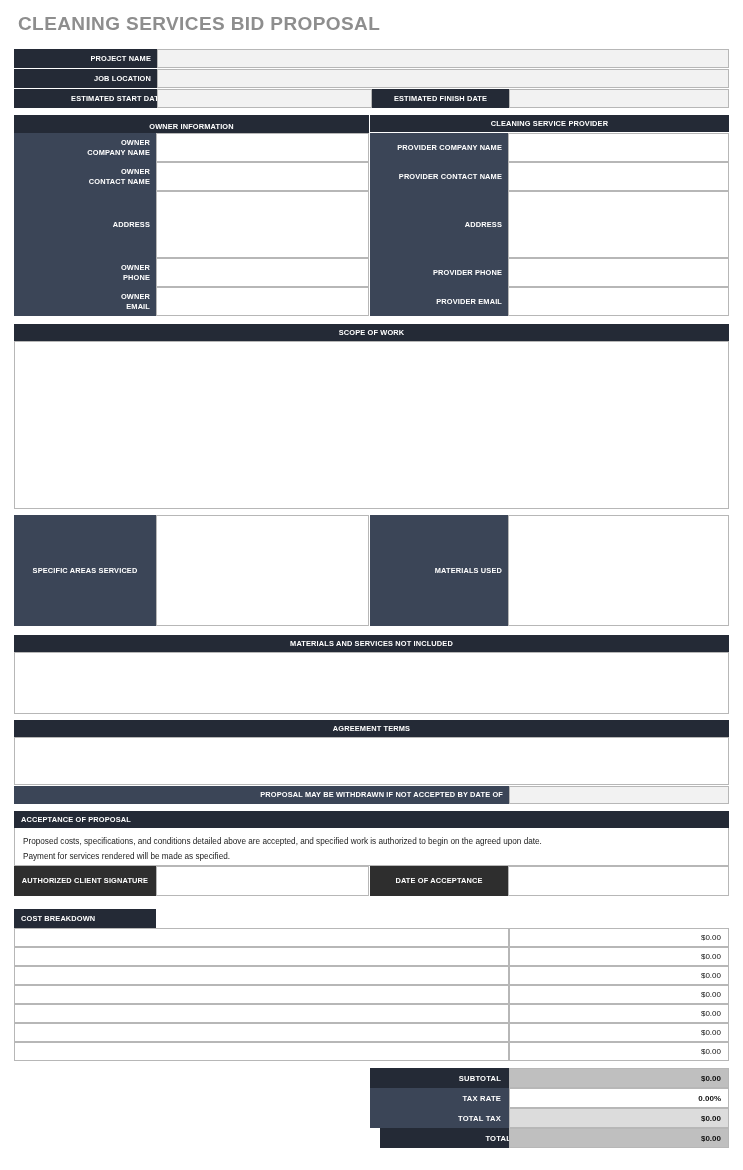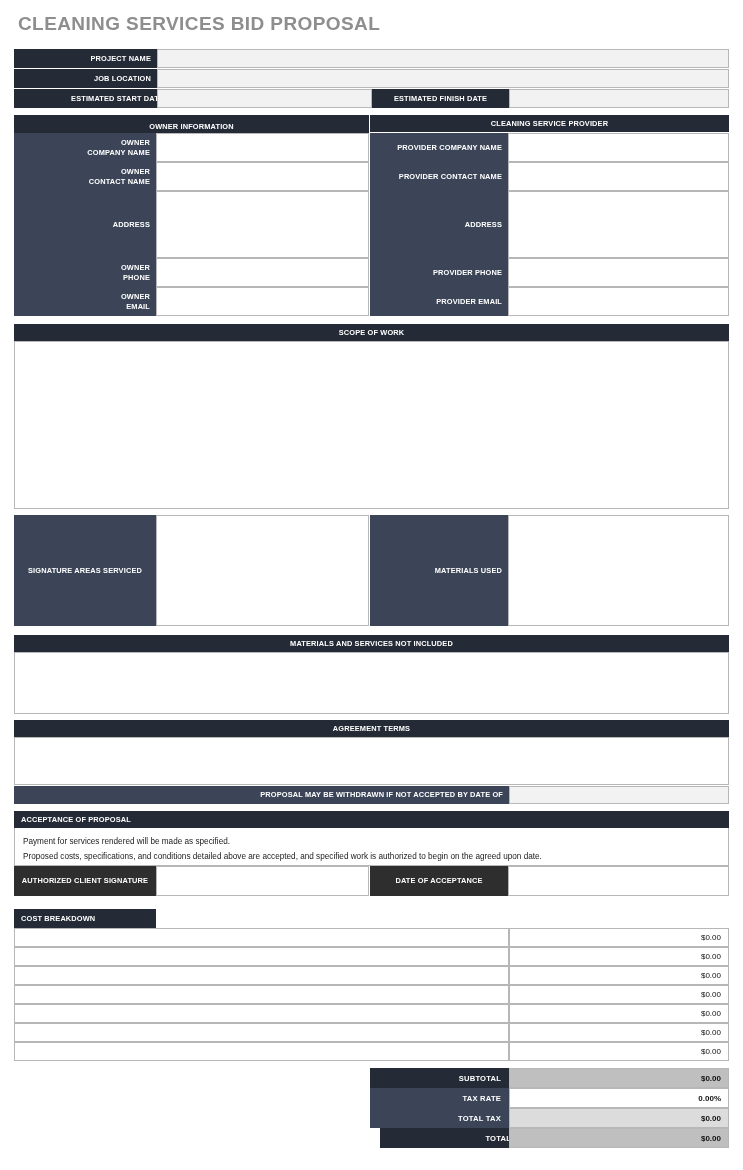--- a/index.html
+++ b/index.html
@@ -174,39 +174,39 @@
 
   <div class="blk lbl-slate lbl-right lbl-mid" style="left:370px; top:258px; width:138px; height:29px;">PROVIDER PHONE</div>
   <div class="blk fld-white" style="left:508px; top:258px; width:221px; height:29px;"></div>
 
   <div class="blk lbl-slate lbl-right lbl-mid" style="left:370px; top:287px; width:138px; height:29px;">PROVIDER EMAIL</div>
   <div class="blk fld-white" style="left:508px; top:287px; width:221px; height:29px;"></div>
 
   <div class="blk band" style="left:14px; top:324px; width:715px; height:17px;">SCOPE OF WORK</div>
   <div class="blk fld-white" style="left:14px; top:341px; width:715px; height:168px;"></div>
 
-  <div class="blk lbl-slate lbl-center lbl-mid" style="left:14px; top:515px; width:142px; height:111px;">SIGNATURE AREAS SERVICED</div>
+  <div class="blk lbl-slate lbl-center lbl-mid" style="left:14px; top:515px; width:142px; height:111px;">SPECIFIC AREAS SERVICED</div>
   <div class="blk fld-white" style="left:156px; top:515px; width:213px; height:111px;"></div>
 
   <div class="blk lbl-slate lbl-right lbl-mid" style="left:370px; top:515px; width:138px; height:111px;">MATERIALS USED</div>
   <div class="blk fld-white" style="left:508px; top:515px; width:221px; height:111px;"></div>
 
   <div class="blk band" style="left:14px; top:635px; width:715px; height:17px;">MATERIALS AND SERVICES NOT INCLUDED</div>
   <div class="blk fld-white" style="left:14px; top:652px; width:715px; height:62px;"></div>
 
   <div class="blk band" style="left:14px; top:720px; width:715px; height:17px;">AGREEMENT TERMS</div>
   <div class="blk fld-white" style="left:14px; top:737px; width:715px; height:48px;"></div>
 
   <div class="blk lbl-slate lbl-right lbl-mid" style="left:14px; top:786px; width:495px; height:18px;">PROPOSAL MAY BE WITHDRAWN IF NOT ACCEPTED BY DATE OF</div>
   <div class="blk fld-gray" style="left:509px; top:786px; width:220px; height:18px;"></div>
 
   <div class="blk lbl-dark lbl-left lbl-mid" style="left:14px; top:811px; width:715px; height:17px;">ACCEPTANCE OF PROPOSAL</div>
   <div class="blk accept-body" style="left:14px; top:828px; width:715px; height:38px;">
+    <div>Proposed costs, specifications, and conditions detailed above are accepted, and specified work is authorized to begin on the agreed upon date.</div>
     <div>Payment for services rendered will be made as specified.</div>
-    <div>Proposed costs, specifications, and conditions detailed above are accepted, and specified work is authorized to begin on the agreed upon date.</div>
   </div>
 
   <div class="blk lbl-black lbl-center lbl-mid" style="left:14px; top:866px; width:142px; height:30px;">AUTHORIZED CLIENT SIGNATURE</div>
   <div class="blk fld-white" style="left:156px; top:866px; width:213px; height:30px;"></div>
 
   <div class="blk lbl-black lbl-center lbl-mid" style="left:370px; top:866px; width:138px; height:30px;">DATE OF ACCEPTANCE</div>
   <div class="blk fld-white" style="left:508px; top:866px; width:221px; height:30px;"></div>
 
   <div class="blk lbl-dark lbl-left lbl-mid" style="left:14px; top:909px; width:142px; height:19px;">COST BREAKDOWN</div>
 

